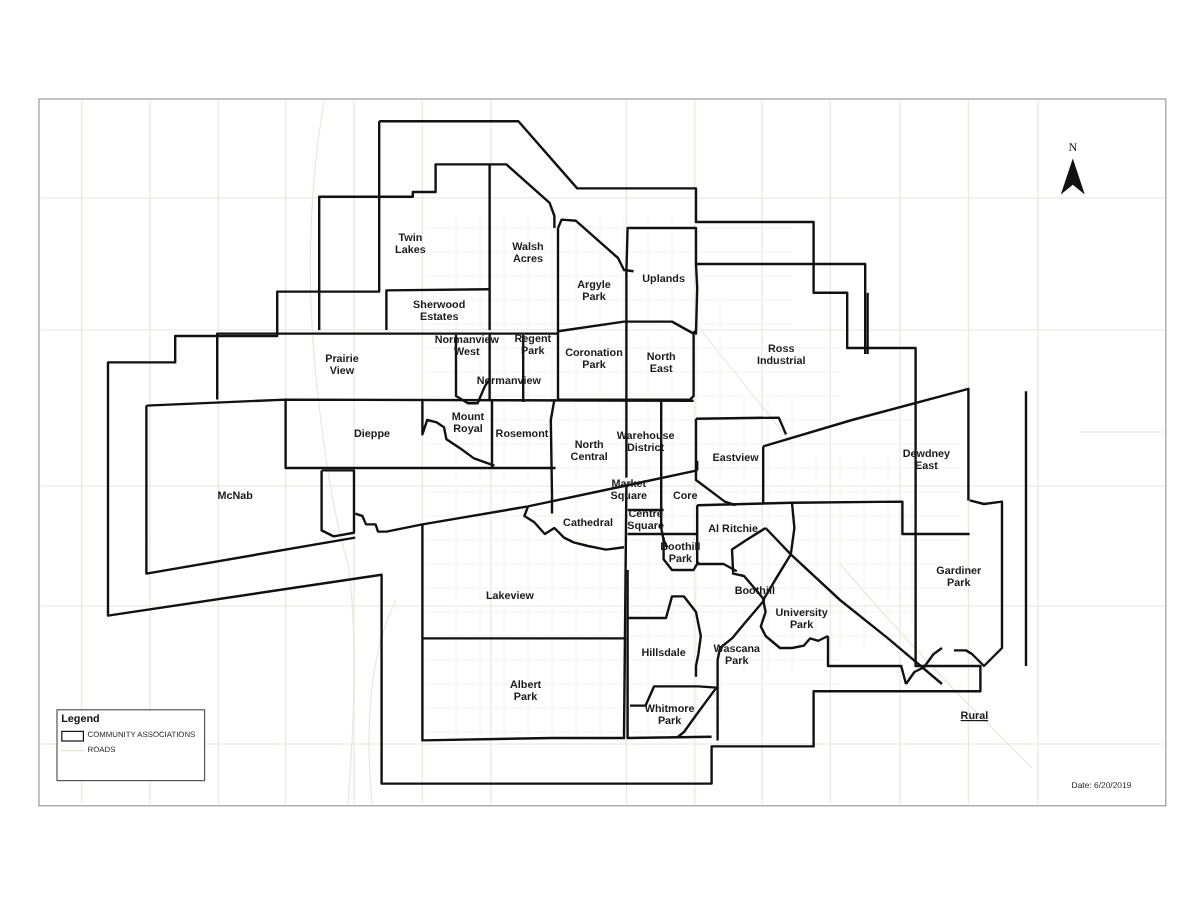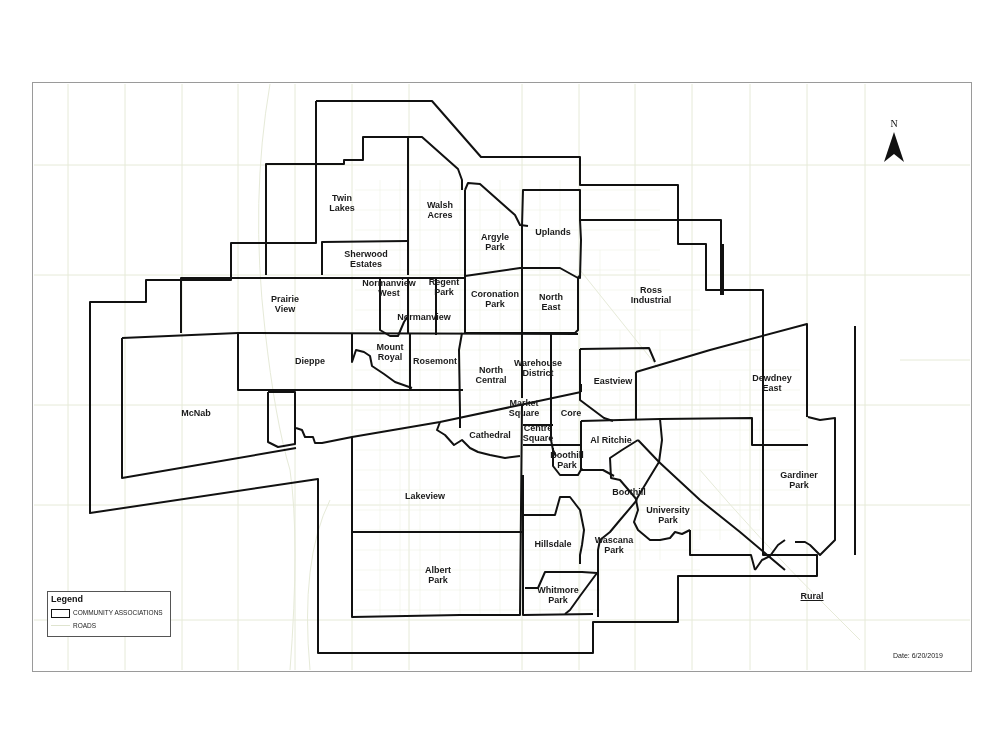--- a/index.html
+++ b/index.html
@@ -4,21 +4,21 @@
   <style>
     html, body { margin: 0; padding: 0; background: #ffffff; }
     body { width: 1000px; height: 750px; position: relative; overflow: hidden; font-family: "Liberation Sans", sans-serif; }
     .frame { position: absolute; left: 32px; top: 82px; width: 940px; height: 590px; border: 1px solid #9a9a9a; background: #ffffff; box-sizing: border-box; }
     svg.map { position: absolute; left: 0; top: 0; width: 1000px; height: 750px; }
     .road { stroke: #e6ead8; stroke-width: 1; fill: none; }
     .roadgrid { stroke: #eef1e4; stroke-width: 0.6; fill: none; }
     .bnd { stroke: #111111; stroke-width: 2; fill: none; stroke-linejoin: round; }
     .lbl { position: absolute; font-size: 9px; font-weight: bold; color: #1a1a1a; text-align: center; line-height: 10px; transform: translate(-50%, -50%); white-space: nowrap; }
     .lbl span { display: block; }
-    .legend { position: absolute; left: 47px; top: 591px; width: 124px; height: 46px; border: 1px solid #555; background: #fff; box-sizing: border-box; text-align: center; }
+    .legend { position: absolute; left: 47px; top: 591px; width: 124px; height: 60px; border: 1px solid #555; background: #fff; box-sizing: border-box; text-align: center; }
     .legend-title { position: absolute; left: 3px; top: 2px; font-size: 9px; font-weight: bold; color: #111; }
     .legend-swatch { position: absolute; left: 3px; top: 17px; width: 19px; height: 9px; border: 1.5px solid #111; box-sizing: border-box; }
     .legend-ca { position: absolute; left: 25px; top: 17px; font-size: 6.5px; color: #222; }
     .legend-road-line { position: absolute; left: 3px; top: 33px; width: 19px; height: 1px; background: #dfe4cf; }
     .legend-roads { position: absolute; left: 25px; top: 30px; font-size: 6.5px; color: #222; }
     .north { position: absolute; left: 882px; top: 118px; width: 24px; height: 48px; }
     .north-n { position: absolute; left: 0; top: 0; width: 24px; text-align: center; font-family: "Liberation Serif", serif; font-size: 10px; color: #111; }
     .north-arrow { position: absolute; left: 1px; top: 14px; }
     .date { position: absolute; left: 893px; top: 652px; font-size: 7px; color: #222; }
   </style>

